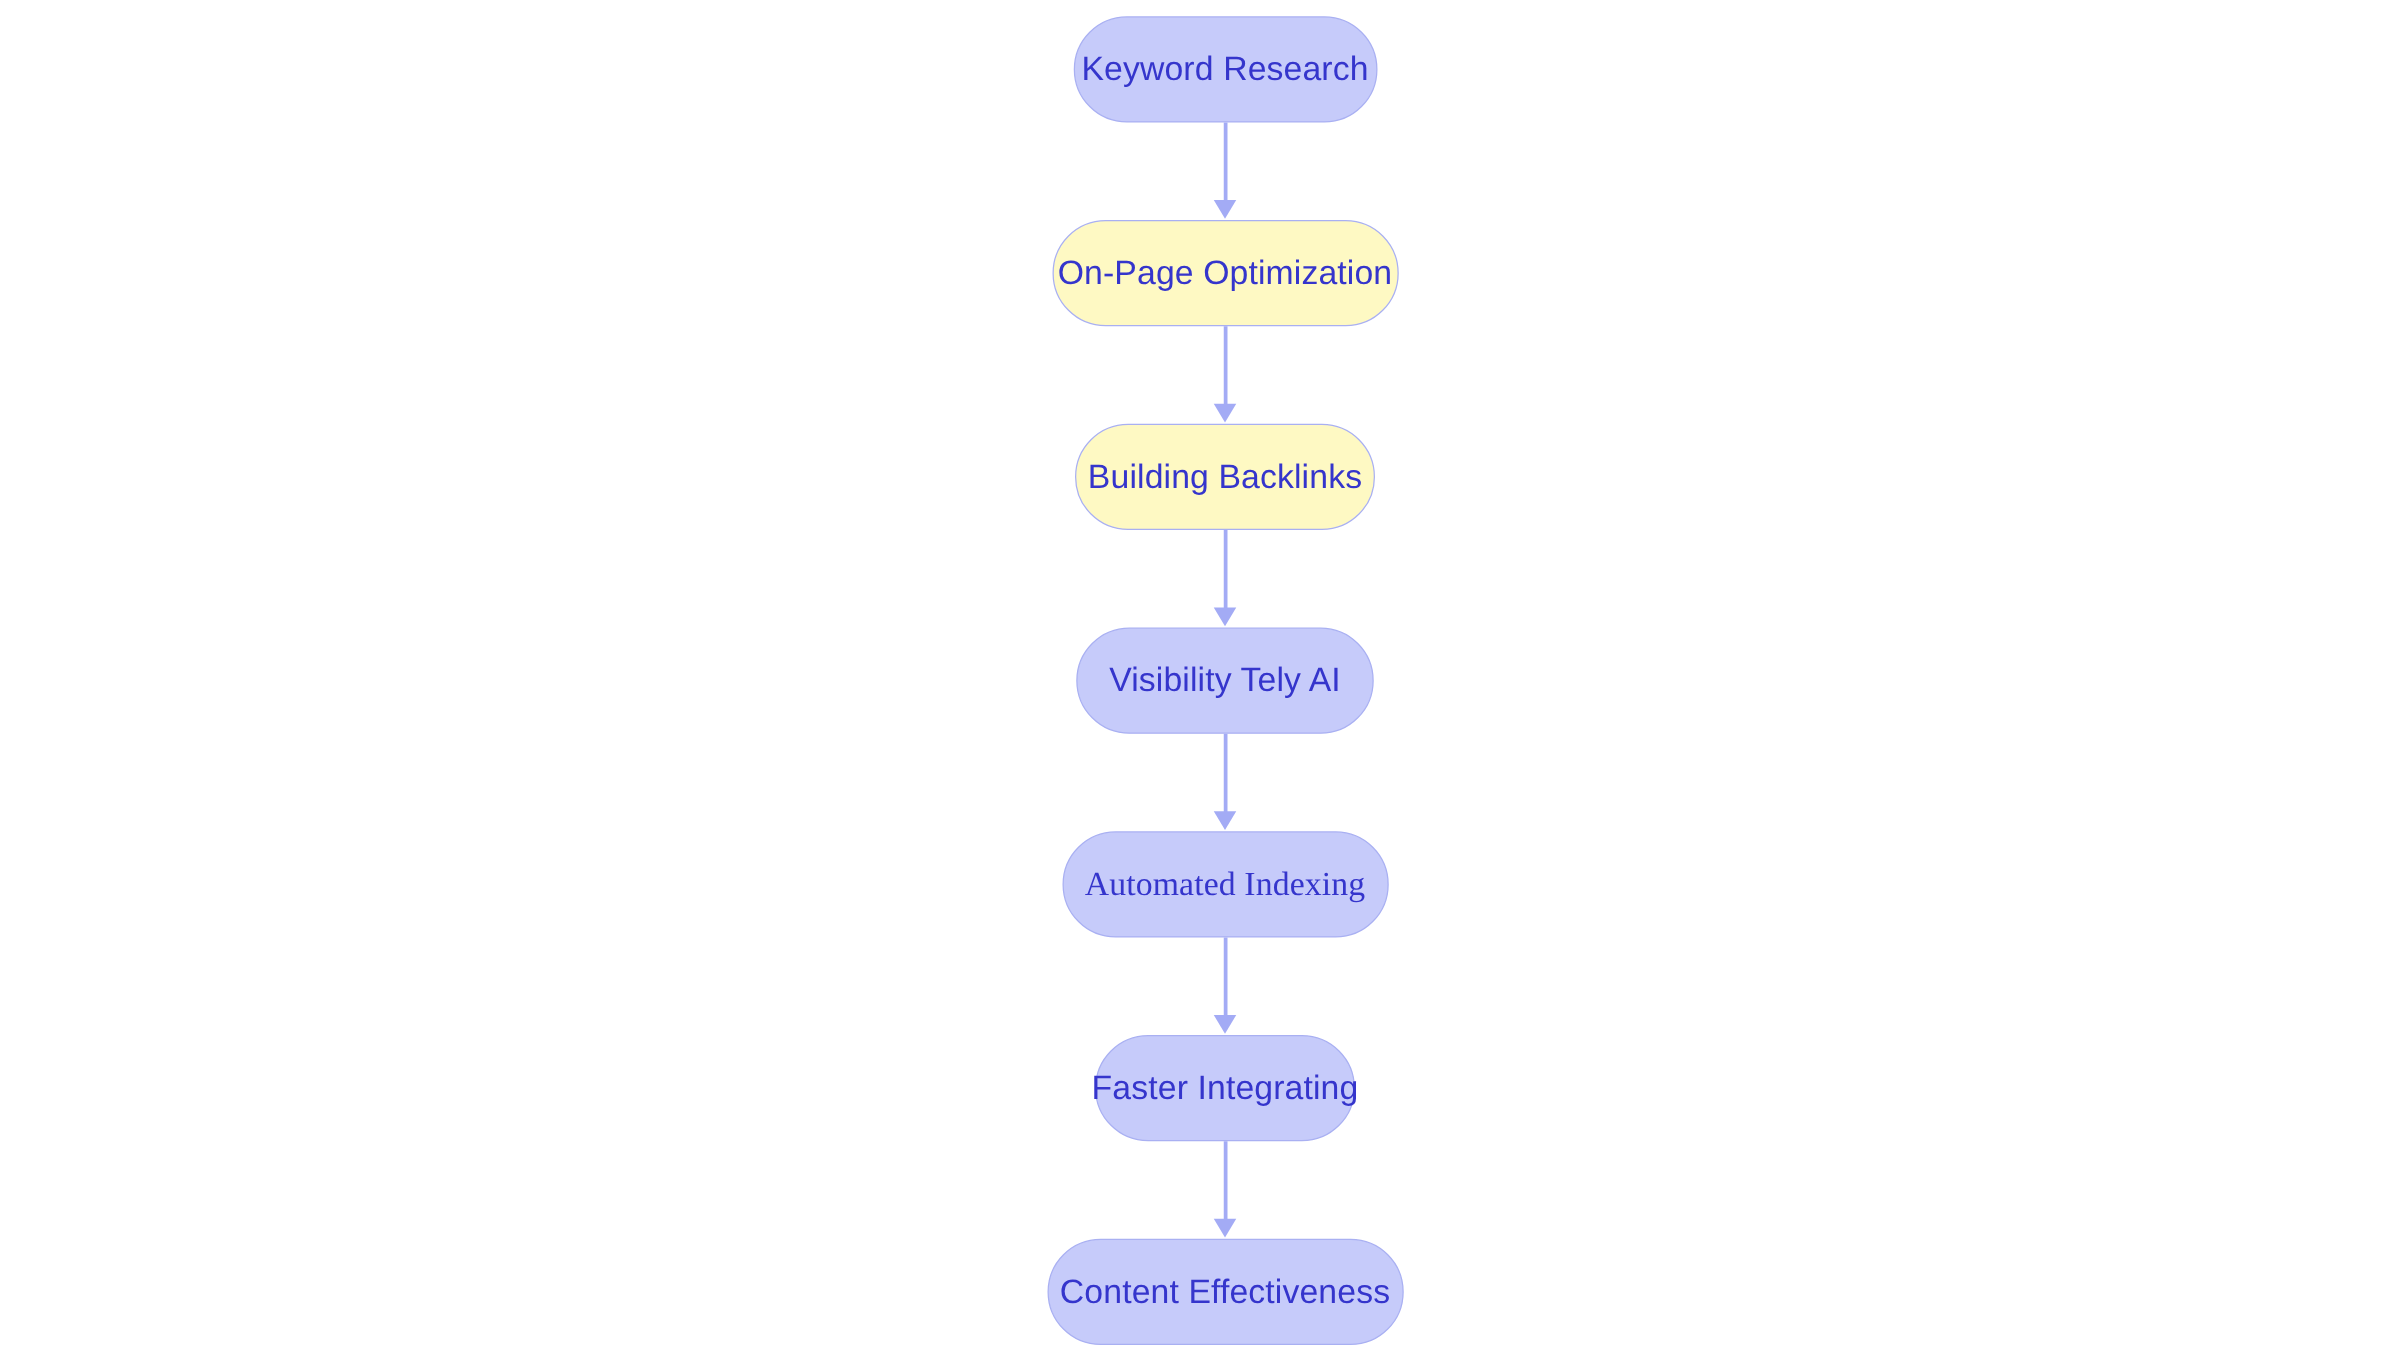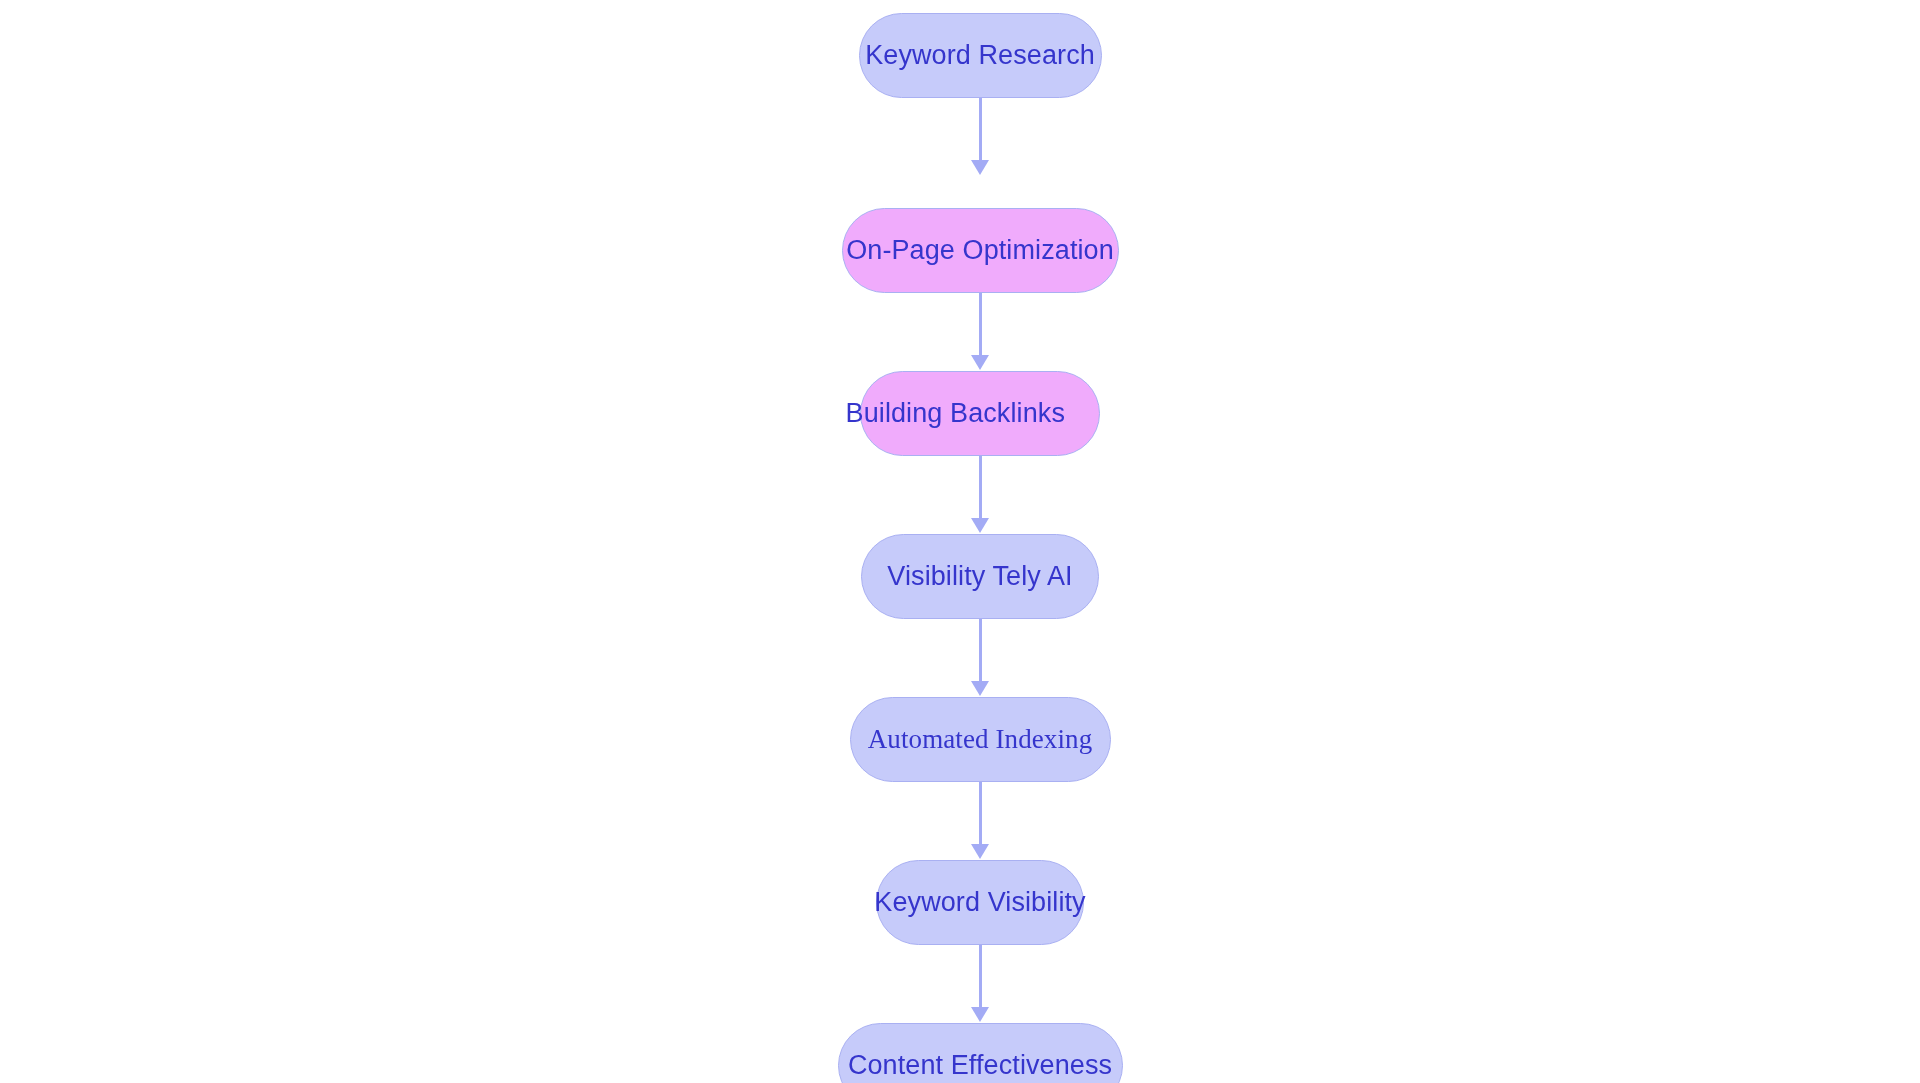--- a/index.html
+++ b/index.html
@@ -98,30 +98,30 @@
 
     <div class="flow-node" style="width: 243px; background: rgb(198, 203, 250); border-color: rgb(169, 176, 242);">
       <span class="flow-node-label" style="color: rgb(53, 53, 204);">Keyword Research</span>
     </div>
 
     <div class="flow-connector">
       <div class="conn-line" style="background: rgb(163, 171, 245);"></div>
       <div class="conn-head" style="border-top-color: rgb(163, 171, 245);"></div>
     </div>
 
-    <div class="flow-node" style="width: 277px; background: #f0abfc; border-color: rgb(169, 176, 242); margin-top: 32px;">
+    <div class="flow-node" style="width: 277px; background: #fef9c3; border-color: rgb(169, 176, 242);">
       <span class="flow-node-label" style="color: rgb(53, 53, 204);">On-Page Optimization</span>
     </div>
 
     <div class="flow-connector">
       <div class="conn-line" style="background: rgb(163, 171, 245);"></div>
       <div class="conn-head" style="border-top-color: rgb(163, 171, 245);"></div>
     </div>
 
-    <div class="flow-node" style="width: 240px; background: #f0abfc; border-color: rgb(169, 176, 242); justify-content: flex-end;">
+    <div class="flow-node" style="width: 240px; background: #fef9c3; border-color: rgb(169, 176, 242);">
       <span class="flow-node-label" style="color: rgb(53, 53, 204);">Building Backlinks</span>
     </div>
 
     <div class="flow-connector">
       <div class="conn-line" style="background: rgb(163, 171, 245);"></div>
       <div class="conn-head" style="border-top-color: rgb(163, 171, 245);"></div>
     </div>
 
     <div class="flow-node" style="width: 238px; background: rgb(198, 203, 250); border-color: rgb(169, 176, 242);">
       <span class="flow-node-label" style="color: rgb(53, 53, 204);">Visibility Tely AI</span>
@@ -135,21 +135,21 @@
     <div class="flow-node" style="width: 261px; background: rgb(198, 203, 250); border-color: rgb(169, 176, 242);">
       <span class="flow-node-label" style="color: rgb(53, 53, 204); font-family: Liberation Serif, serif;">Automated Indexing</span>
     </div>
 
     <div class="flow-connector">
       <div class="conn-line" style="background: rgb(163, 171, 245);"></div>
       <div class="conn-head" style="border-top-color: rgb(163, 171, 245);"></div>
     </div>
 
     <div class="flow-node" style="width: 208px; background: rgb(198, 203, 250); border-color: rgb(169, 176, 242);">
-      <span class="flow-node-label" style="color: rgb(53, 53, 204);">Keyword Visibility</span>
+      <span class="flow-node-label" style="color: rgb(53, 53, 204);">Faster Integrating</span>
     </div>
 
     <div class="flow-connector">
       <div class="conn-line" style="background: rgb(163, 171, 245);"></div>
       <div class="conn-head" style="border-top-color: rgb(163, 171, 245);"></div>
     </div>
 
     <div class="flow-node" style="width: 285px; background: rgb(198, 203, 250); border-color: rgb(169, 176, 242);">
       <span class="flow-node-label" style="color: rgb(53, 53, 204);">Content Effectiveness</span>
     </div>

